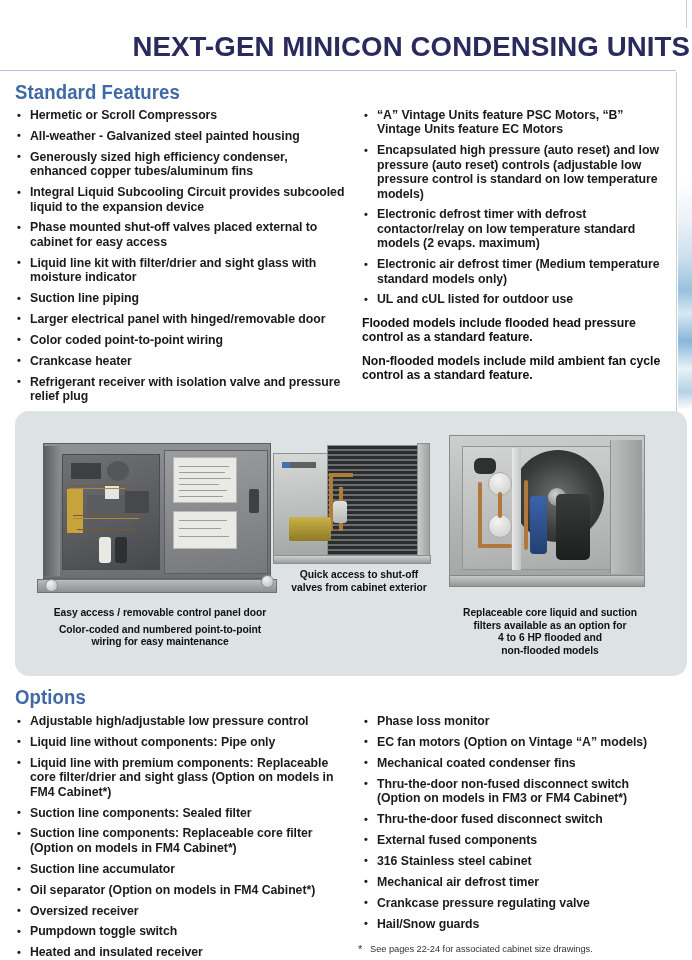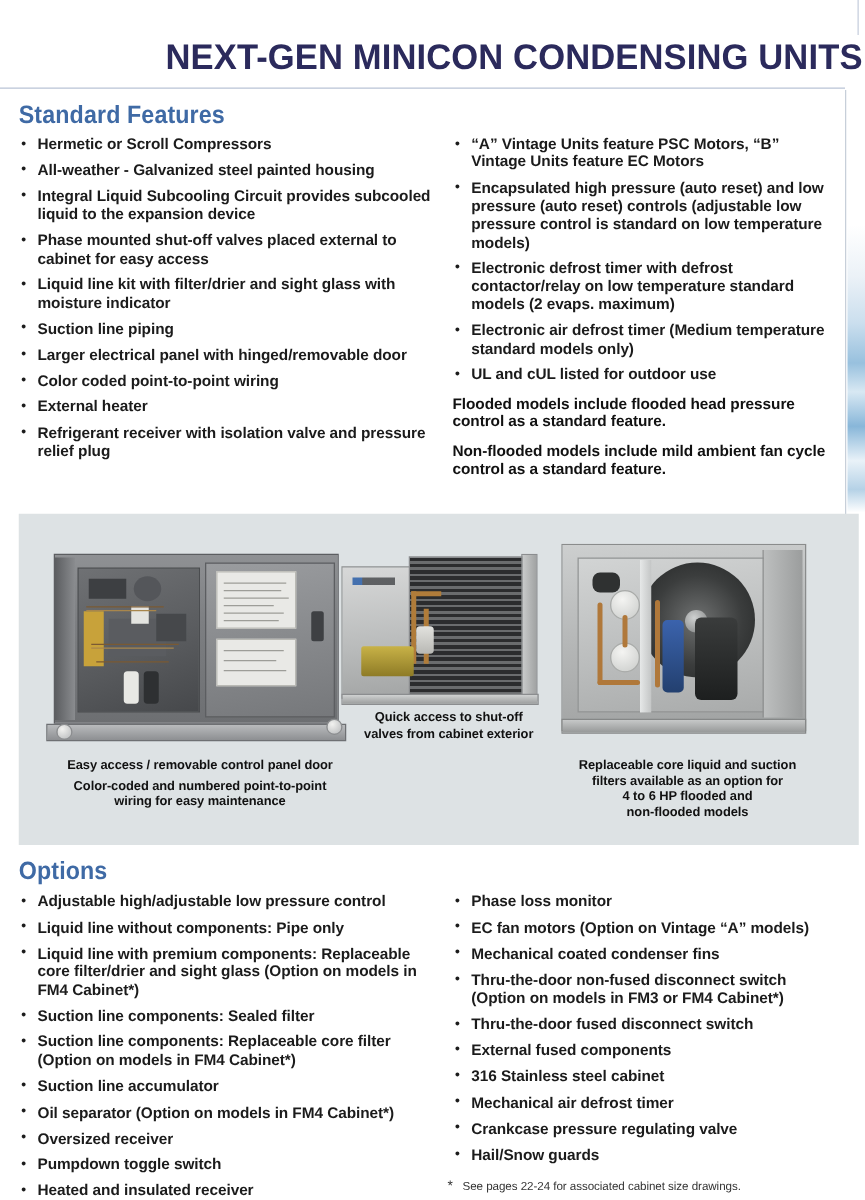--- a/index.html
+++ b/index.html
@@ -94,20 +94,21 @@
     letter-spacing: -0.05px;
   }
   .emphasis-block + .emphasis-block { margin-top: 9px; }
 
   
   .photo-panel {
     position: absolute;
     left: 15px; top: 411px;
     width: 672px; height: 265px;
     background: #dde2e4;
+    border-radius: 14px;
   }
   .photo {
     position: absolute;
     background: #cfd3d4;
     overflow: hidden;
   }
   .caption {
     position: absolute;
     font-size: 10.3px;
     line-height: 12.6px;
@@ -297,27 +298,28 @@
 
   <div class="edge-rule-top"></div>
   <div class="bleed"></div>
 
   <div class="section-heading" id="std-heading">Standard Features</div>
 
   <div class="col" style="left:15px; top:108px; width:330px;">
     <ul class="bullets">
       <li>Hermetic or Scroll Compressors</li>
       <li>All-weather - Galvanized steel painted housing</li>
+      <li>Generously sized high efficiency condenser, enhanced copper tubes/aluminum fins</li>
       <li>Integral Liquid Subcooling Circuit provides subcooled liquid to the expansion device</li>
       <li>Phase mounted shut-off valves placed external to cabinet for easy access</li>
       <li>Liquid line kit with filter/drier and sight glass with moisture indicator</li>
       <li>Suction line piping</li>
       <li>Larger electrical panel with hinged/removable door</li>
       <li>Color coded point-to-point wiring</li>
-      <li>External heater</li>
+      <li>Crankcase heater</li>
       <li>Refrigerant receiver with isolation valve and pressure relief plug</li>
     </ul>
   </div>
 
   <div class="col" style="left:362px; top:108px; width:300px;">
     <ul class="bullets">
       <li>“A” Vintage Units feature PSC Motors, “B” Vintage Units feature EC Motors</li>
       <li>Encapsulated high pressure (auto reset) and low pressure (auto reset) controls (adjustable low pressure control is standard on low temperature models)</li>
       <li>Electronic defrost timer with defrost contactor/relay on low temperature standard models (2 evaps. maximum)</li>
       <li>Electronic air defrost timer (Medium temperature standard models only)</li>

